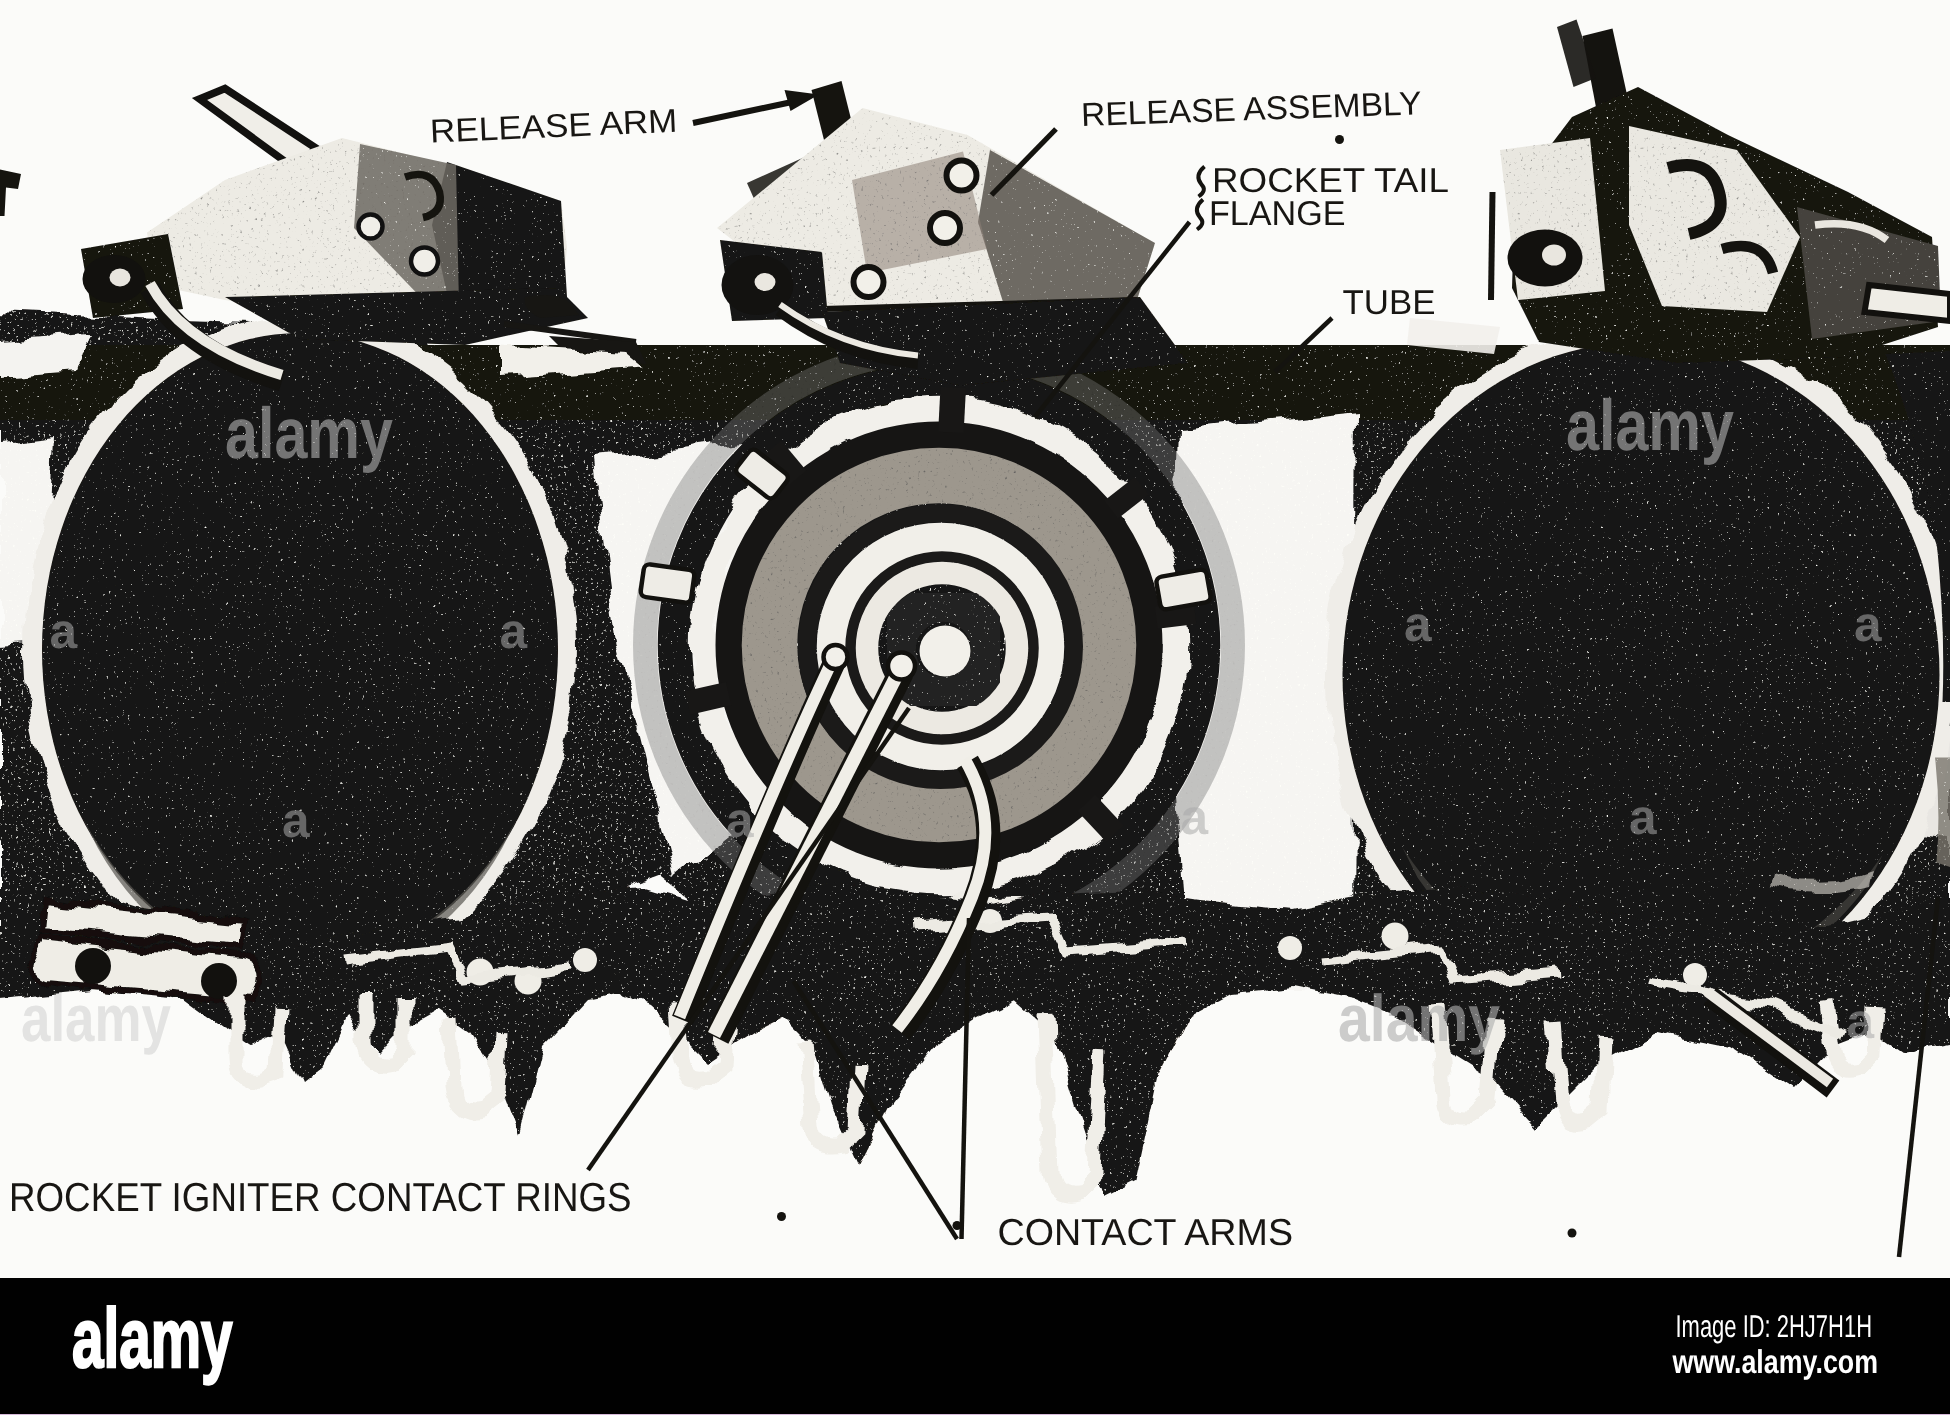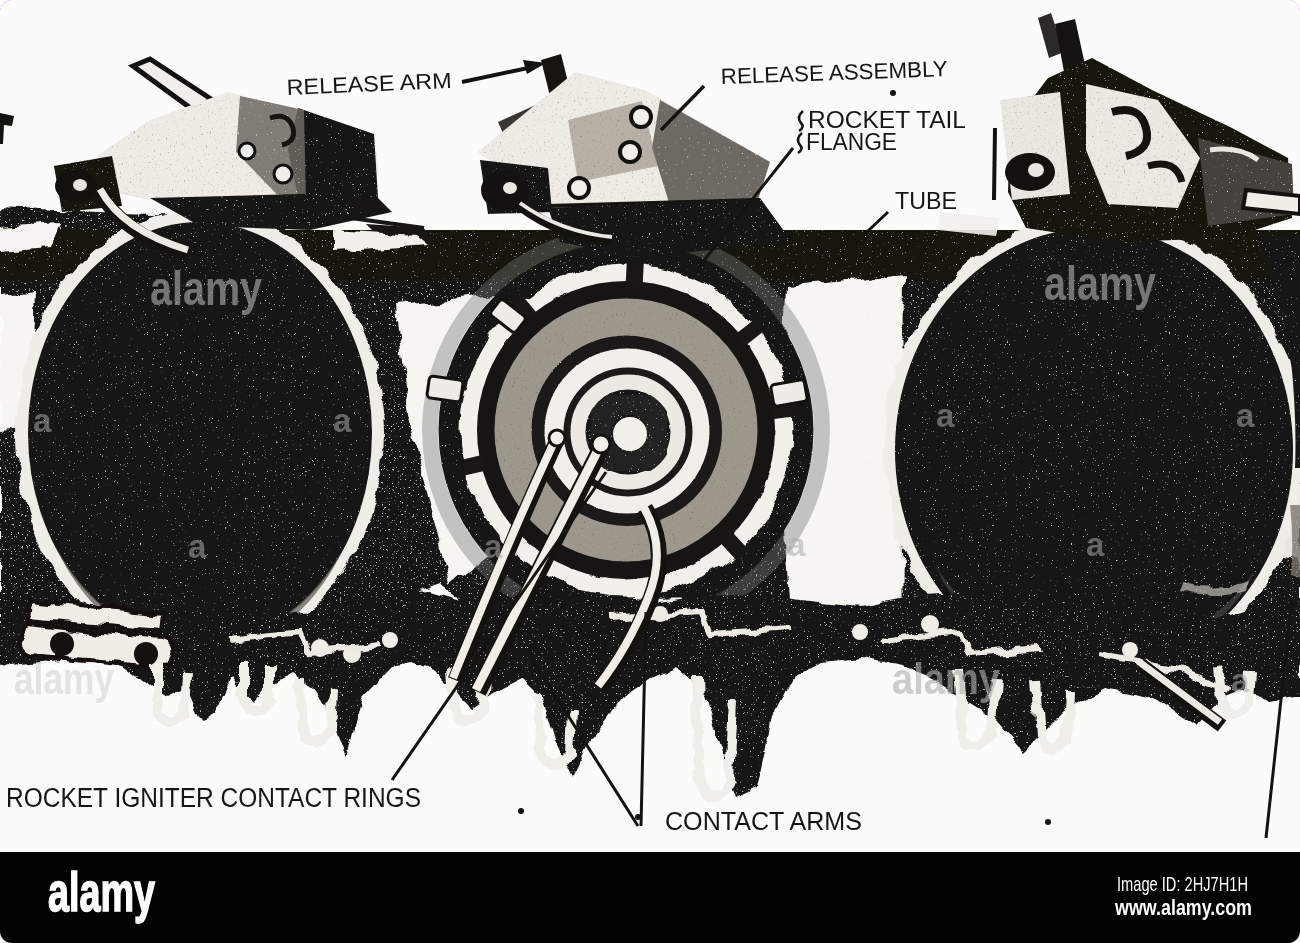--- a/index.html
+++ b/index.html
@@ -1,16 +1,16 @@
 <!DOCTYPE html>
 <html><head>
 <meta charset="utf-8">
 <style>
 html,body{margin:0;padding:0;}
-#c{position:relative;width:1300px;height:943px;background:#d946ef;overflow:hidden;font-family:"Liberation Sans",sans-serif;border-radius:12px;}
+#c{position:relative;width:1300px;height:943px;background:#d946ef;overflow:hidden;font-family:"Liberation Sans",sans-serif;}
 </style>
 </head>
 <body>
 <div id="c">
 <svg width="1300" height="943" viewBox="0 0 1300 943">
 <defs>
 <filter id="rough" x="-10%" y="-10%" width="120%" height="120%">
   <feTurbulence type="fractalNoise" baseFrequency="0.035" numOctaves="3" seed="11" result="t"></feTurbulence>
   <feDisplacementMap in="SourceGraphic" in2="t" scale="14" xChannelSelector="R" yChannelSelector="G" result="d"></feDisplacementMap>
   <feTurbulence type="fractalNoise" baseFrequency="0.55" numOctaves="2" seed="4" result="n"></feTurbulence>

